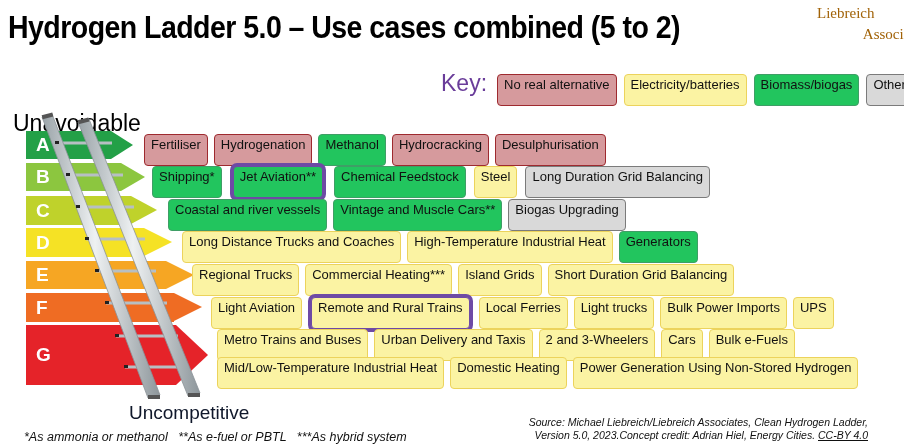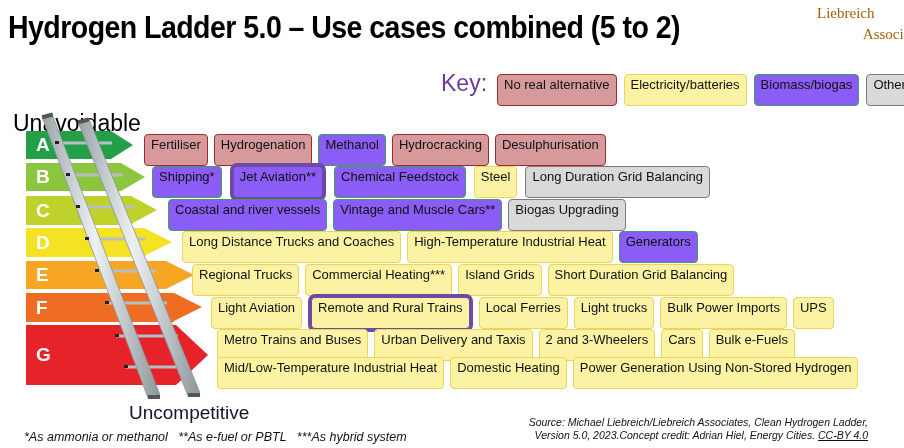--- a/index.html
+++ b/index.html
@@ -27,21 +27,21 @@
   }
   .key-row { position: absolute; left: 497px; top: 74px; display: flex; gap: 7px; }
 
   .chip {
     display: inline-block; height: 32px; line-height: 19px;
     padding: 0 6px; font-size: 13px; color: #111;
     border: 1.5px solid; border-radius: 4px; white-space: nowrap;
   }
   .chip.red { background: #d69a9d; border-color: #9e2a2f; }
   .chip.yellow { background: #fbf3a3; border-color: #ecd35c; }
-  .chip.green { background: #8b5cf6; border-color: #3f9e66; }
+  .chip.green { background: #22c55e; border-color: #3f9e66; }
   .chip.grey { background: #d9d9d9; border-color: #7b7b7b; }
   .chip.hl { box-shadow: 0 0 0 3px #6e4aa5; border-color: #6e4aa5; }
 
   .axis-top {
     position: absolute; left: 13px; top: 86px;
     color: #000000; font-size: 23px; margin-top: 24px;
   }
   .axis-bottom {
     position: absolute; left: 129px; top: 402px;
     color: #0f172a; font-size: 19px;

